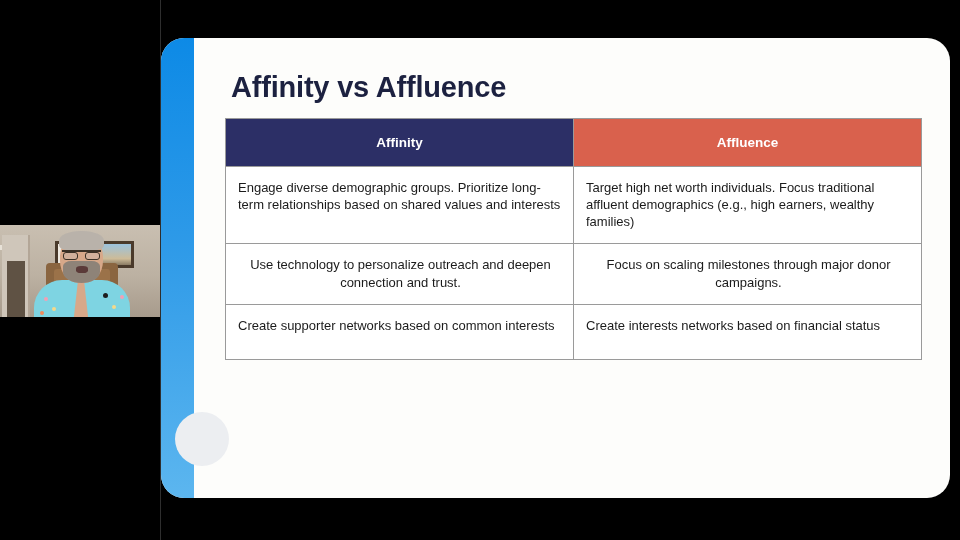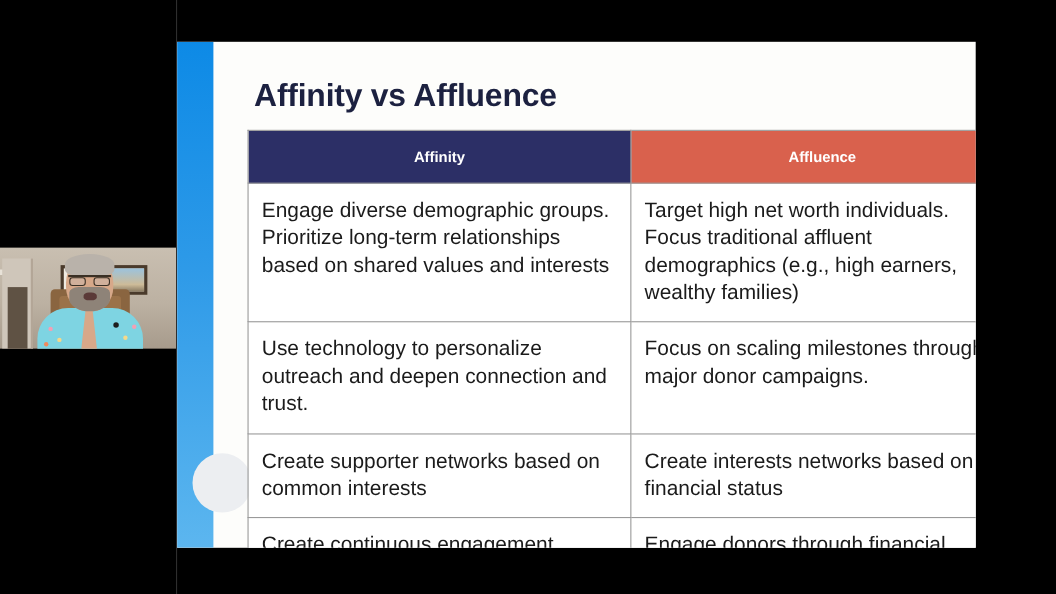--- a/index.html
+++ b/index.html
@@ -191,24 +191,25 @@
     width: 5px; height: 5px;
     border-radius: 50%;
     background: #1d1d1d;
   }
 
   
   #slide {
     position: absolute;
     left: 161px;
     top: 38px;
-    width: 726px;
+    width: 789px;
     height: 460px;
     background: #fdfdfb;
     overflow: hidden;
+    border-radius: 23px;
   }
   #slide-accent-bar {
     position: absolute;
     left: 0;
     top: 0;
     width: 33px;
     height: 100%;
     background: linear-gradient(180deg, #0d8ae6 0%, #2e9ae8 45%, #5cb6ef 100%);
   }
   #slide-accent-circle {
@@ -256,29 +257,29 @@
     vertical-align: middle;
     border: 1px solid #9a9a9a;
     box-sizing: border-box;
     margin-left: 15px;
   }
   th.head-affinity  { background: #2c2f66; }
   th.head-affluence { background: #d9614d; }
   #comparison-table td {
     border: 1px solid #9a9a9a;
     padding: 12px 10px 13px 12px;
-    font-size: 19px;
+    font-size: 13px;
     line-height: 1.32;
     color: #1b1b1b;
     vertical-align: top;
     background: #ffffff;
     box-sizing: border-box;
   }
   #comparison-table tr.row-1 td { height: 63px; }
-  #comparison-table tr.row-2 td { height: 55px; }
+  #comparison-table tr.row-2 td { height: 55px; text-align: center; }
   #comparison-table tr.row-3 td { height: 55px; }
   #comparison-table tr.row-4 td { height: 55px; }
 </style>
 </head>
 <body>
 
 <div id="stage">
 
   <div id="webcam-tile">
     <div id="webcam-video">
@@ -330,22 +331,18 @@
             <td>Target high net worth individuals. Focus traditional affluent demographics (e.g., high earners, wealthy families)</td>
           </tr>
           <tr class="row-2">
             <td>Use technology to personalize outreach and deepen connection and trust.</td>
             <td>Focus on scaling milestones through major donor campaigns.</td>
           </tr>
           <tr class="row-3">
             <td>Create supporter networks based on common interests</td>
             <td>Create interests networks based on financial status</td>
           </tr>
-          <tr class="row-4">
-            <td>Create continuous engagement opportunities through mission driven programs</td>
-            <td>Engage donors through financial milestones and progress updates</td>
-          </tr>
         </tbody>
       </table>
     </div>
   </div>
 
 </div>
 
 </body></html>

